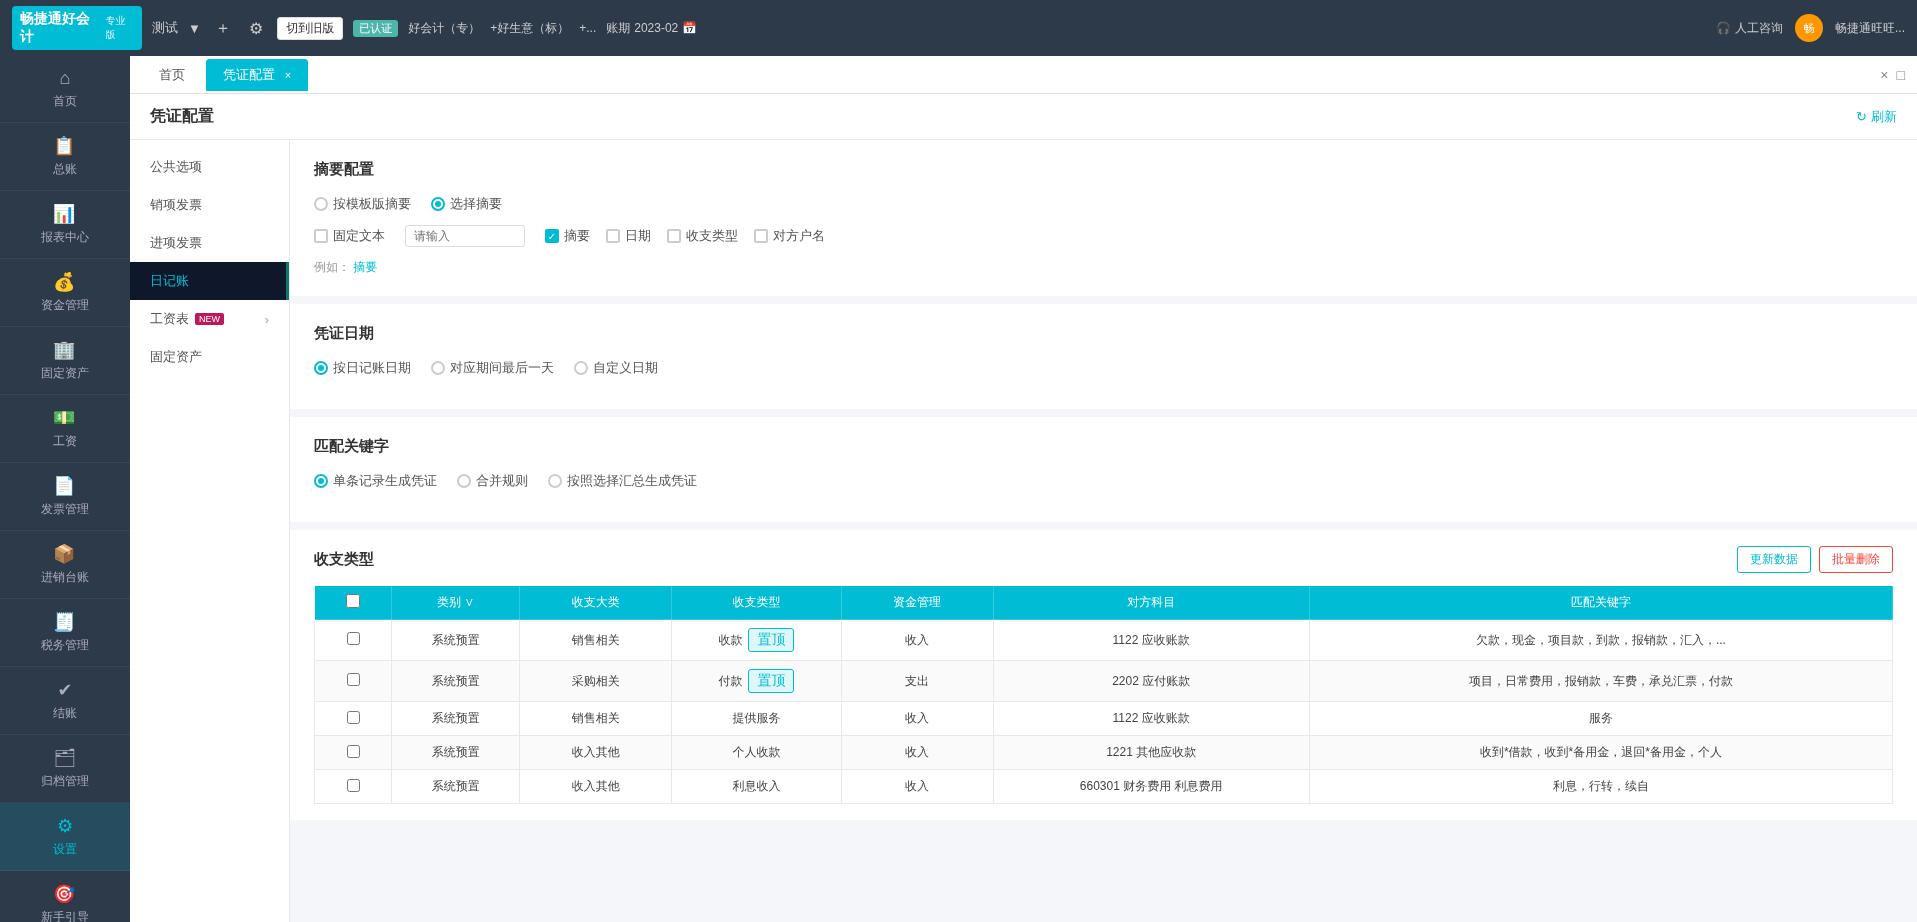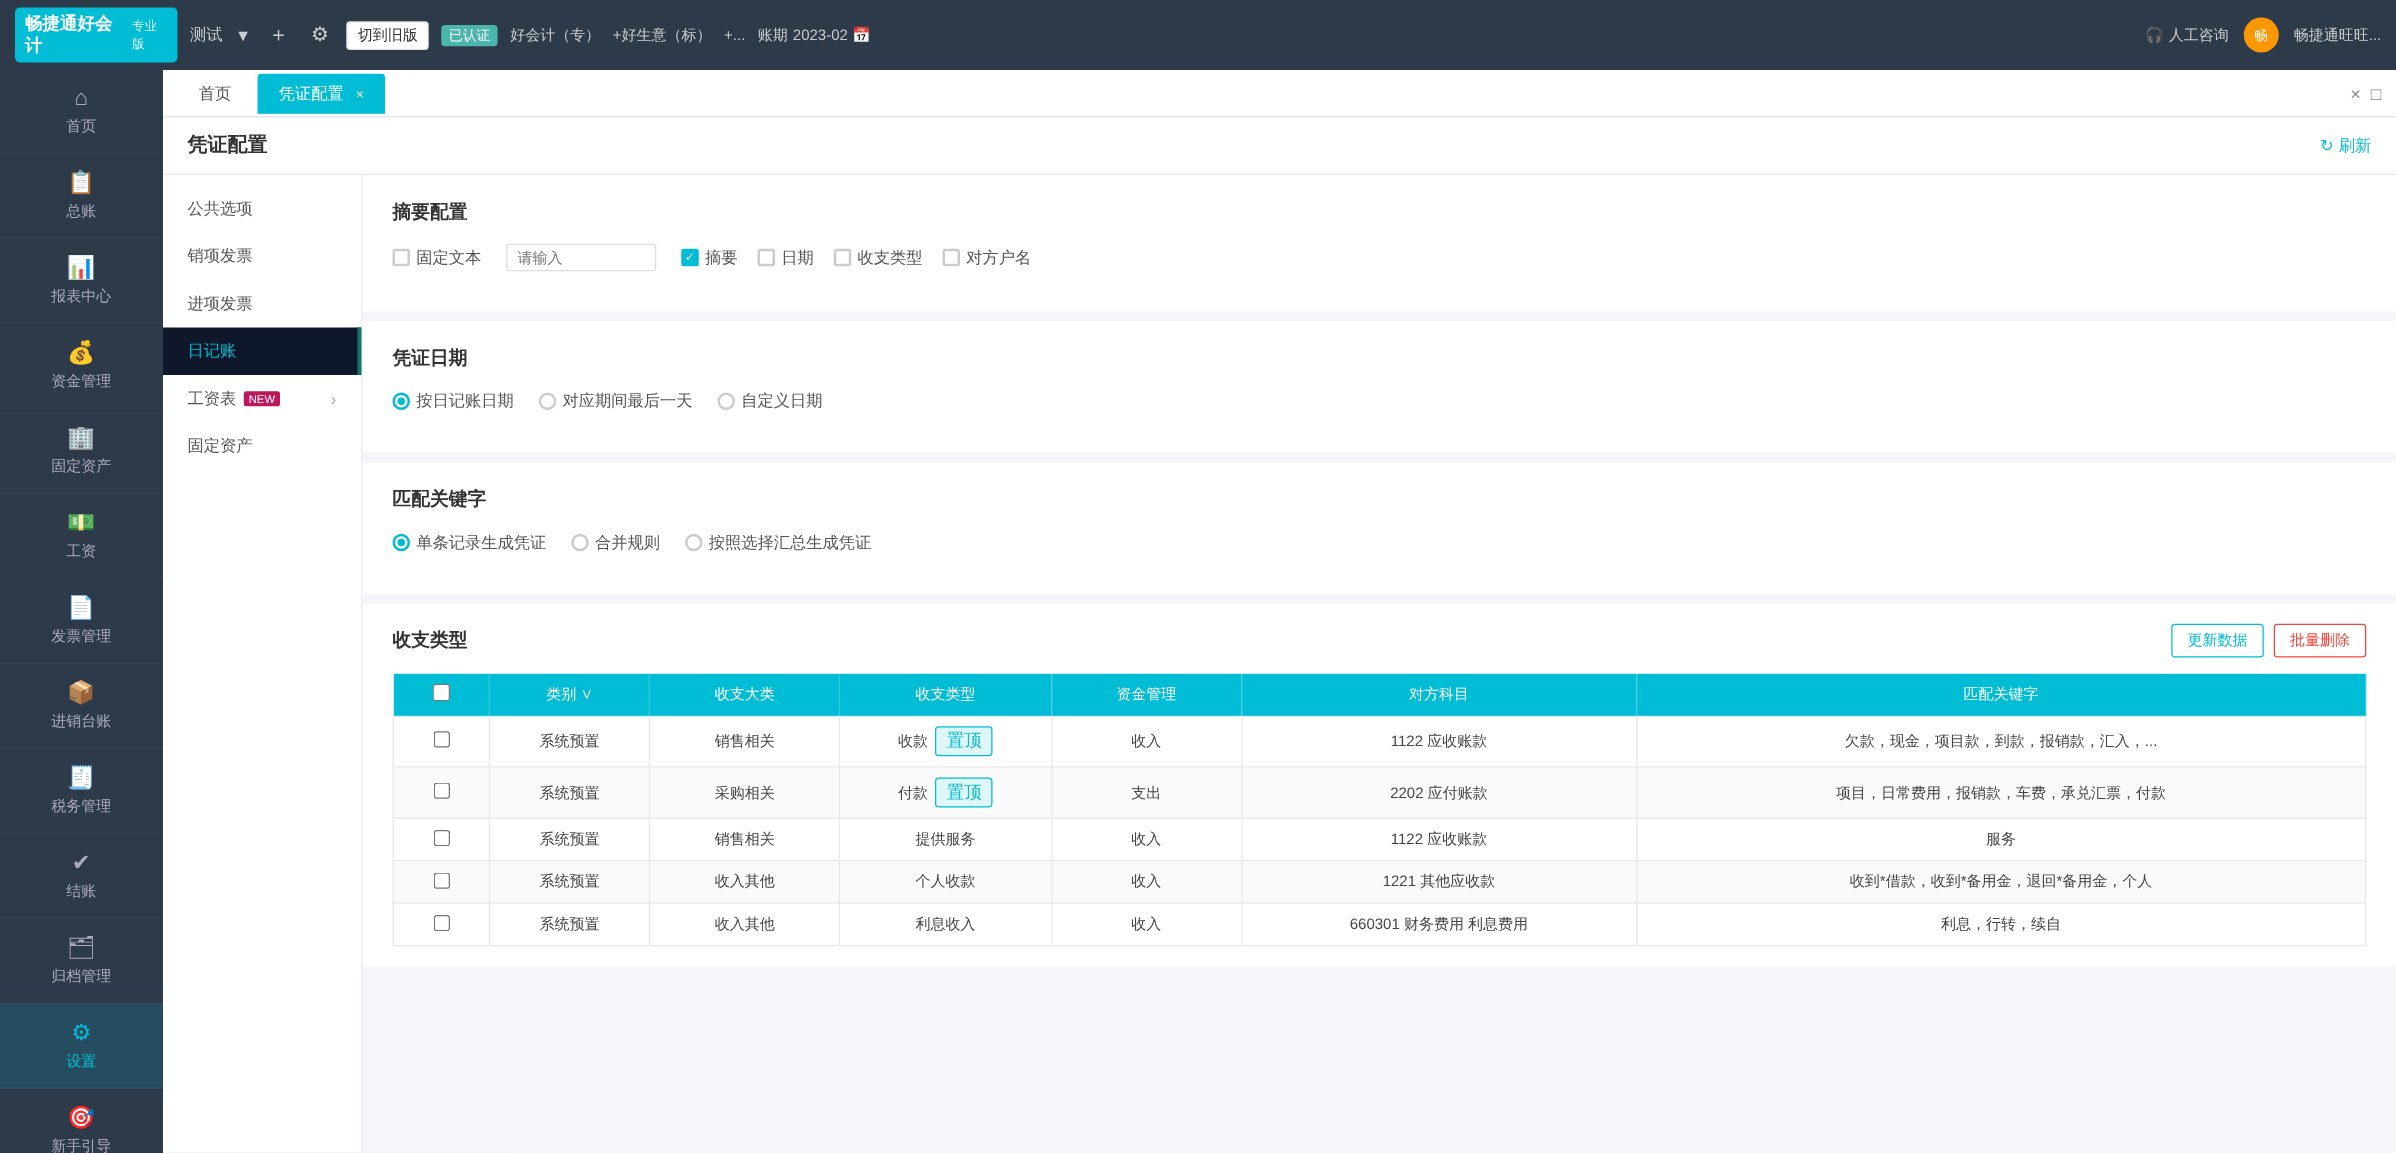--- a/index.html
+++ b/index.html
@@ -243,20 +243,30 @@
           </div>
           <div class="left-nav-item">
             <span>固定资产</span>
           </div>
         </div>
 
         <div class="right-content">
 
           <div class="section">
             <div class="section-title">摘要配置</div>
+            <div class="radio-group">
+              <div class="radio-item">
+                <div class="radio-circle"></div>
+                <span>按模板版摘要</span>
+              </div>
+              <div class="radio-item">
+                <div class="radio-circle checked"></div>
+                <span>选择摘要</span>
+              </div>
+            </div>
             <div class="checkbox-row">
               <div class="checkbox-item">
                 <div class="checkbox-box"></div>
                 <span>固定文本</span>
               </div>
               <input class="fixed-text-input" type="text" placeholder="请输入" style="">
               <div class="checkbox-item">
                 <div class="checkbox-box checked">✓</div>
                 <span>摘要</span>
               </div>
@@ -265,20 +275,24 @@
                 <span>日期</span>
               </div>
               <div class="checkbox-item">
                 <div class="checkbox-box"></div>
                 <span>收支类型</span>
               </div>
               <div class="checkbox-item">
                 <div class="checkbox-box"></div>
                 <span>对方户名</span>
               </div>
+            </div>
+            <div class="example-text">
+              <span class="example-label">例如：</span>
+              <span>摘要</span>
             </div>
           </div>
 
           <div class="date-section">
             <div class="section-title">凭证日期</div>
             <div class="radio-group">
               <div class="radio-item">
                 <div class="radio-circle checked"></div>
                 <span>按日记账日期</span>
               </div>

